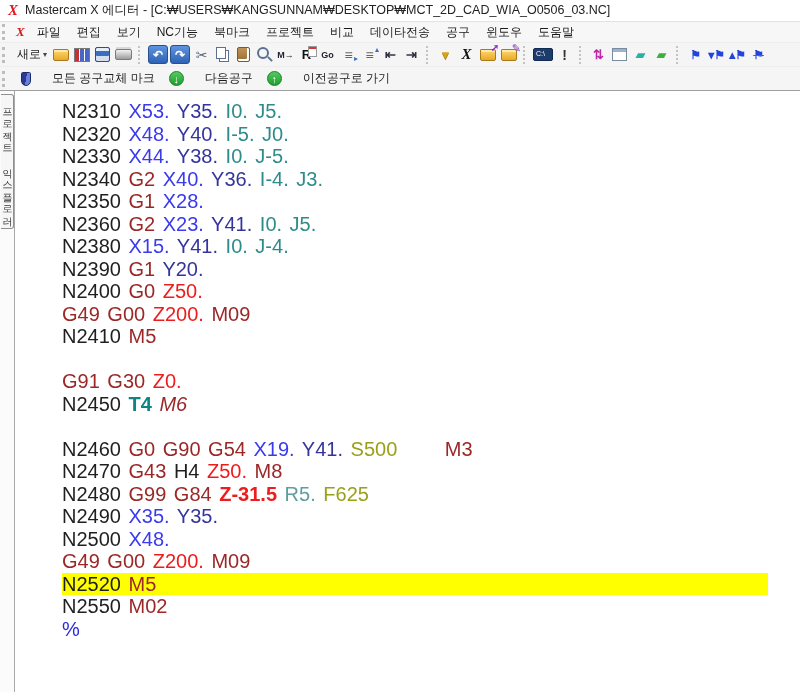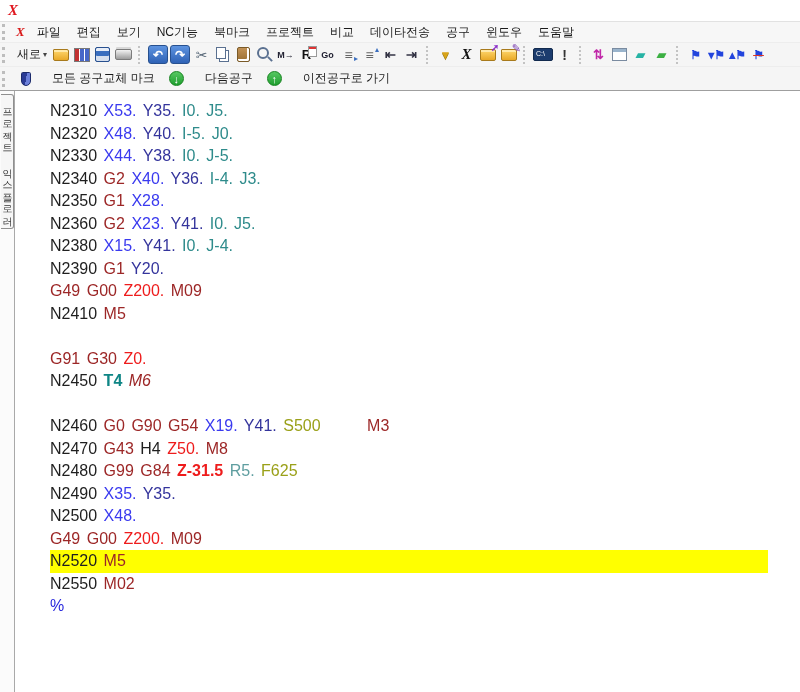--- a/index.html
+++ b/index.html
@@ -83,28 +83,29 @@
 
   
   .client{position:absolute;left:0;top:91px;width:800px;height:601px;background:#fff;}
   .sidestrip{position:absolute;left:0;top:0;width:15px;height:601px;background:#fbfbfb;border-right:1px solid #a9a9a9;box-sizing:border-box;}
   .side-tab{position:absolute;left:1px;top:3px;width:13px;box-sizing:border-box;
     background:#f6f6f6;border:1px solid #8f8f8f;border-left:none;border-radius:0 3px 3px 0;
     writing-mode:vertical-rl;text-orientation:upright;font-size:10px;color:#333;
     padding:6px 0;letter-spacing:2px;text-align:center;line-height:12px;}
   .codearea{position:absolute;left:16px;top:0;width:784px;height:601px;background:#fff;
     overflow:hidden;padding-top:9px;box-sizing:border-box;}
-  .line{height:22.5px;line-height:22.5px;margin-left:34px;font-size:16px;white-space:pre;word-spacing:2px;color:#1f1f1f;}
+  .line{height:22.5px;line-height:22.5px;margin-left:46px;font-size:20px;white-space:pre;word-spacing:2px;color:#1f1f1f;}
   .line.hl{background:#ffff00;margin-right:32px;}
 </style>
 </head>
 <body>
 
 <div class="titlebar">
   <span class="mclogo">X</span>
+  <span class="titletext">Mastercam X 에디터 - [C:₩USERS₩KANGSUNNAM₩DESKTOP₩MCT_2D_CAD_WIA_O0506_03.NC]</span>
 </div>
 
 <div class="menubar">
   <span class="grip"></span>
   <span class="docicon">X</span>
   <span id="menu-items" style="display:flex;align-items:center;">
       <span class="mi">파일</span>
       <span class="mi">편집</span>
       <span class="mi">보기</span>
       <span class="mi">NC기능</span>
@@ -188,20 +189,21 @@
   </div>
   <div class="codearea" id="code">
       <div class="line"><span style="color: rgb(31, 31, 31);">N2310</span> <span style="color: rgb(58, 58, 239);">X53.</span> <span style="color: rgb(52, 52, 156);">Y35.</span> <span style="color: rgb(46, 139, 139);">I0. J5.</span></div>
       <div class="line"><span style="color: rgb(31, 31, 31);">N2320</span> <span style="color: rgb(58, 58, 239);">X48.</span> <span style="color: rgb(52, 52, 156);">Y40.</span> <span style="color: rgb(46, 139, 139);">I-5. J0.</span></div>
       <div class="line"><span style="color: rgb(31, 31, 31);">N2330</span> <span style="color: rgb(58, 58, 239);">X44.</span> <span style="color: rgb(52, 52, 156);">Y38.</span> <span style="color: rgb(46, 139, 139);">I0. J-5.</span></div>
       <div class="line"><span style="color: rgb(31, 31, 31);">N2340</span> <span style="color: rgb(156, 39, 39);">G2</span> <span style="color: rgb(58, 58, 239);">X40.</span> <span style="color: rgb(52, 52, 156);">Y36.</span> <span style="color: rgb(46, 139, 139);">I-4. J3.</span></div>
       <div class="line"><span style="color: rgb(31, 31, 31);">N2350</span> <span style="color: rgb(156, 39, 39);">G1</span> <span style="color: rgb(58, 58, 239);">X28.</span></div>
       <div class="line"><span style="color: rgb(31, 31, 31);">N2360</span> <span style="color: rgb(156, 39, 39);">G2</span> <span style="color: rgb(58, 58, 239);">X23.</span> <span style="color: rgb(52, 52, 156);">Y41.</span> <span style="color: rgb(46, 139, 139);">I0. J5.</span></div>
       <div class="line"><span style="color: rgb(31, 31, 31);">N2380</span> <span style="color: rgb(58, 58, 239);">X15.</span> <span style="color: rgb(52, 52, 156);">Y41.</span> <span style="color: rgb(46, 139, 139);">I0. J-4.</span></div>
       <div class="line"><span style="color: rgb(31, 31, 31);">N2390</span> <span style="color: rgb(156, 39, 39);">G1</span> <span style="color: rgb(52, 52, 156);">Y20.</span></div>
+      <div class="line"><span style="color: rgb(31, 31, 31);">N2400</span> <span style="color: rgb(156, 39, 39);">G0</span> <span style="color: rgb(238, 28, 28);">Z50.</span></div>
       <div class="line"><span style="color: rgb(156, 39, 39);">G49 G00</span> <span style="color: rgb(238, 28, 28);">Z200.</span> <span style="color: rgb(156, 39, 39);">M09</span></div>
       <div class="line"><span style="color: rgb(31, 31, 31);">N2410</span> <span style="color: rgb(156, 39, 39);">M5</span></div>
       <div class="line"></div>
       <div class="line"><span style="color: rgb(156, 39, 39);">G91 G30</span> <span style="color: rgb(238, 28, 28);">Z0.</span></div>
       <div class="line"><span style="color: rgb(31, 31, 31);">N2450</span> <span style="color: rgb(14, 133, 133); font-weight: bold;">T4</span> <span style="color: rgb(156, 39, 39); font-style: italic;">M6</span></div>
       <div class="line"></div>
       <div class="line"><span style="color: rgb(31, 31, 31);">N2460</span> <span style="color: rgb(156, 39, 39);">G0 G90 G54</span> <span style="color: rgb(58, 58, 239);">X19.</span> <span style="color: rgb(52, 52, 156);">Y41.</span> <span style="color: rgb(154, 160, 25);">S500</span> <span style="color: rgb(156, 39, 39); padding-left: 40px;">M3</span></div>
       <div class="line"><span style="color: rgb(31, 31, 31);">N2470</span> <span style="color: rgb(156, 39, 39);">G43</span> <span style="color: rgb(31, 31, 31);">H4</span> <span style="color: rgb(238, 28, 28);">Z50.</span> <span style="color: rgb(156, 39, 39);">M8</span></div>
       <div class="line"><span style="color: rgb(31, 31, 31);">N2480</span> <span style="color: rgb(156, 39, 39);">G99 G84</span> <span style="color: rgb(238, 28, 28); font-weight: bold;">Z-31.5</span> <span style="color: rgb(95, 158, 160);">R5.</span> <span style="color: rgb(154, 160, 25);">F625</span></div>
       <div class="line"><span style="color: rgb(31, 31, 31);">N2490</span> <span style="color: rgb(58, 58, 239);">X35.</span> <span style="color: rgb(52, 52, 156);">Y35.</span></div>

